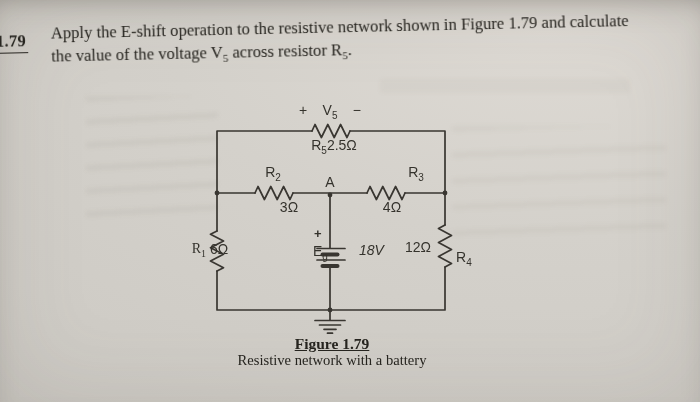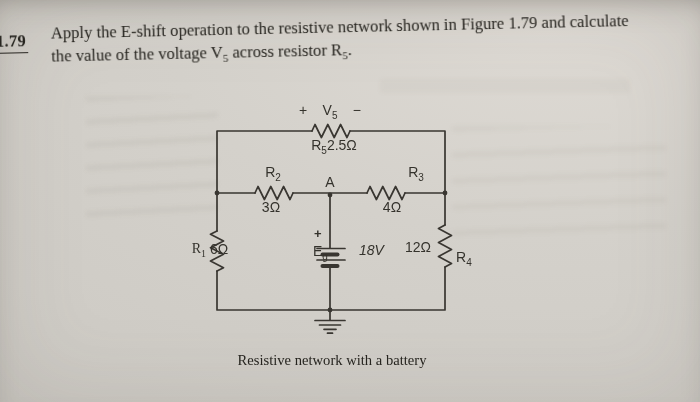--- a/index.html
+++ b/index.html
@@ -97,31 +97,32 @@
 
   <div class="clabel v5row" style="left:299px;top:102px;width:62px;">
     <span>+</span>
     <span><span>V</span><sub>5</sub></span>
     <span>−</span>
   </div>
 
   <div class="clabel center" style="left:298px;top:137px;width:72px;"><span>R</span><sub>5</sub><span class="val-gap">2.5Ω</span></div>
 
   <div class="clabel center" style="left:259px;top:164px;width:28px;"><span>R</span><sub>2</sub></div>
-  <div class="clabel center" style="left:257px;top:199px;width:28px;">3Ω</div>
+  <div class="clabel center" style="left:275px;top:199px;width:28px;">3Ω</div>
 
   <div class="clabel center" style="left:321px;top:174px;width:18px;">A</div>
 
   <div class="clabel center" style="left:374px;top:164px;width:28px;margin-left:28px;"><span>R</span><sub>3</sub></div>
   <div class="clabel center" style="left:378px;top:199px;width:28px;">4Ω</div>
 
   <div class="clabel" style="left:184px;top:241px;width:22px;text-align:right;font-family:Liberation Serif, serif;"><span>R</span><sub>1</sub></div>
   <div class="clabel" style="left:210px;top:241px;">6Ω</div>
 
   <div class="clabel bat-plus" style="left:314px;top:226px;">+</div>
   <div class="clabel" style="left:295px;top:243px;margin-left:18px;"><span>E</span><sub>g</sub></div>
   <div class="clabel" style="left:359px;top:242px;font-style:italic;">18V</div>
 
   <div class="clabel" style="left:405px;top:239px;">12Ω</div>
   <div class="clabel" style="left:456px;top:241px;margin-top:8px;"><span>R</span><sub>4</sub></div>
 
+  <div class="cap cap-title">Figure 1.79</div>
   <div class="cap cap-sub">Resistive network with a battery</div>
 </div>
 
 </body></html>

